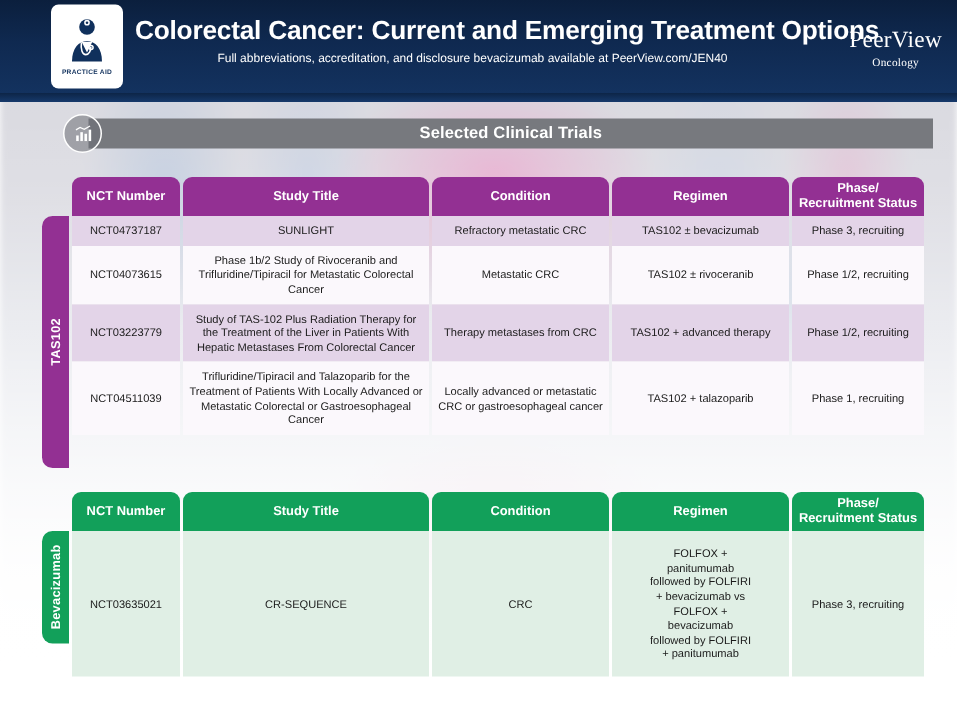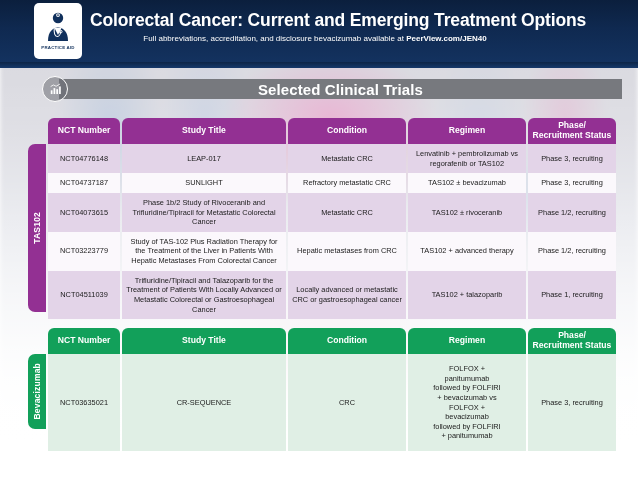--- a/index.html
+++ b/index.html
@@ -92,21 +92,21 @@
     letter-spacing: -0.15px;
     line-height: 1.15;
     white-space: nowrap;
   }
   .sub-title {
     color: #ffffff;
     font-size: 8px;
     margin-top: 4px;
     line-height: 1.2;
   }
-  .sub-title b { font-weight: bold; }
+  .sub-title b { font-weight: normal; }
 
   .peerview {
     position: absolute;
     right: 10px; top: 19px;
     text-align: center;
     color: #ffffff;
     font-family: "Liberation Serif", serif;
   }
   .peerview .pv-main { font-size: 15.5px; line-height: 1; letter-spacing: 0.2px; }
   .peerview .pv-sub  { font-size: 7.5px; line-height: 1; margin-top: 3px; letter-spacing: 0.2px; }
@@ -129,21 +129,21 @@
   }
   .banner-bar {
     position: absolute;
     left: 17px; top: 3px;
     width: 563px; height: 20px;
     background: #77797e;
     display: flex; align-items: center; justify-content: center;
   }
   .banner-text {
     color: #ffffff;
-    font-size: 15px;
+    font-size: 11px;
     font-weight: bold;
     letter-spacing: 0.1px;
   }
 
   
   .table-wrap { position: absolute; z-index: 4; }
   #table1-wrap { left: 28px; top: 118px; width: 582px; }
   #table2-wrap { left: 28px; top: 328px; width: 582px; }
 
   .sidetab {
@@ -227,20 +227,24 @@
         <circle cx="17.7" cy="20.6" r="1.35" fill="none" stroke="#ffffff" stroke-width="1"></circle>
       </svg>
       <div class="pa-label">PRACTICE AID</div>
     </div>
 
     <div class="title-block">
       <div class="main-title">Colorectal Cancer: Current and Emerging Treatment Options</div>
       <div class="sub-title"><span>Full abbreviations, accreditation, and disclosure bevacizumab available at </span><b>PeerView.com/JEN40</b></div>
     </div>
 
+    <div class="peerview">
+      <div class="pv-main">PeerView</div>
+      <div class="pv-sub">Oncology</div>
+    </div>
   </div>
   <div class="header-stripe"></div>
 
   <div class="banner-row">
     <div class="banner-bar">
       <span class="banner-text">Selected Clinical Trials</span>
     </div>
     <div class="banner-icon">
       <svg viewBox="0 0 16 16" width="13" height="13">
         <rect x="2.2" y="9" width="2.1" height="4.6" fill="#ffffff"></rect>
@@ -271,44 +275,37 @@
           <th>Condition</th>
           <th>Regimen</th>
           <th>
             <span>Phase/</span><br>
             <span>Recruitment Status</span>
           </th>
         </tr>
       </thead>
       <tbody>
         <tr>
-          <td>NCT04776148</td>
-          <td>LEAP-017</td>
-          <td>Metastatic CRC</td>
-          <td>Lenvatinib + pembrolizumab vs regorafenib or TAS102</td>
-          <td>Phase 3, recruiting</td>
-        </tr>
-        <tr>
           <td>NCT04737187</td>
           <td>SUNLIGHT</td>
           <td>Refractory metastatic CRC</td>
           <td>TAS102 ± bevacizumab</td>
           <td>Phase 3, recruiting</td>
         </tr>
         <tr>
           <td>NCT04073615</td>
           <td>Phase 1b/2 Study of Rivoceranib and Trifluridine/Tipiracil for Metastatic Colorectal Cancer</td>
           <td>Metastatic CRC</td>
           <td>TAS102 ± rivoceranib</td>
           <td>Phase 1/2, recruiting</td>
         </tr>
         <tr>
           <td>NCT03223779</td>
           <td>Study of TAS-102 Plus Radiation Therapy for the Treatment of the Liver in Patients With Hepatic Metastases From Colorectal Cancer</td>
-          <td>Hepatic metastases from CRC</td>
+          <td>Therapy metastases from CRC</td>
           <td>TAS102 + advanced therapy</td>
           <td>Phase 1/2, recruiting</td>
         </tr>
         <tr>
           <td>NCT04511039</td>
           <td>Trifluridine/Tipiracil and Talazoparib for the Treatment of Patients With Locally Advanced or Metastatic Colorectal or Gastroesophageal Cancer</td>
           <td>Locally advanced or metastatic CRC or gastroesophageal cancer</td>
           <td>TAS102 + talazoparib</td>
           <td>Phase 1, recruiting</td>
         </tr>

